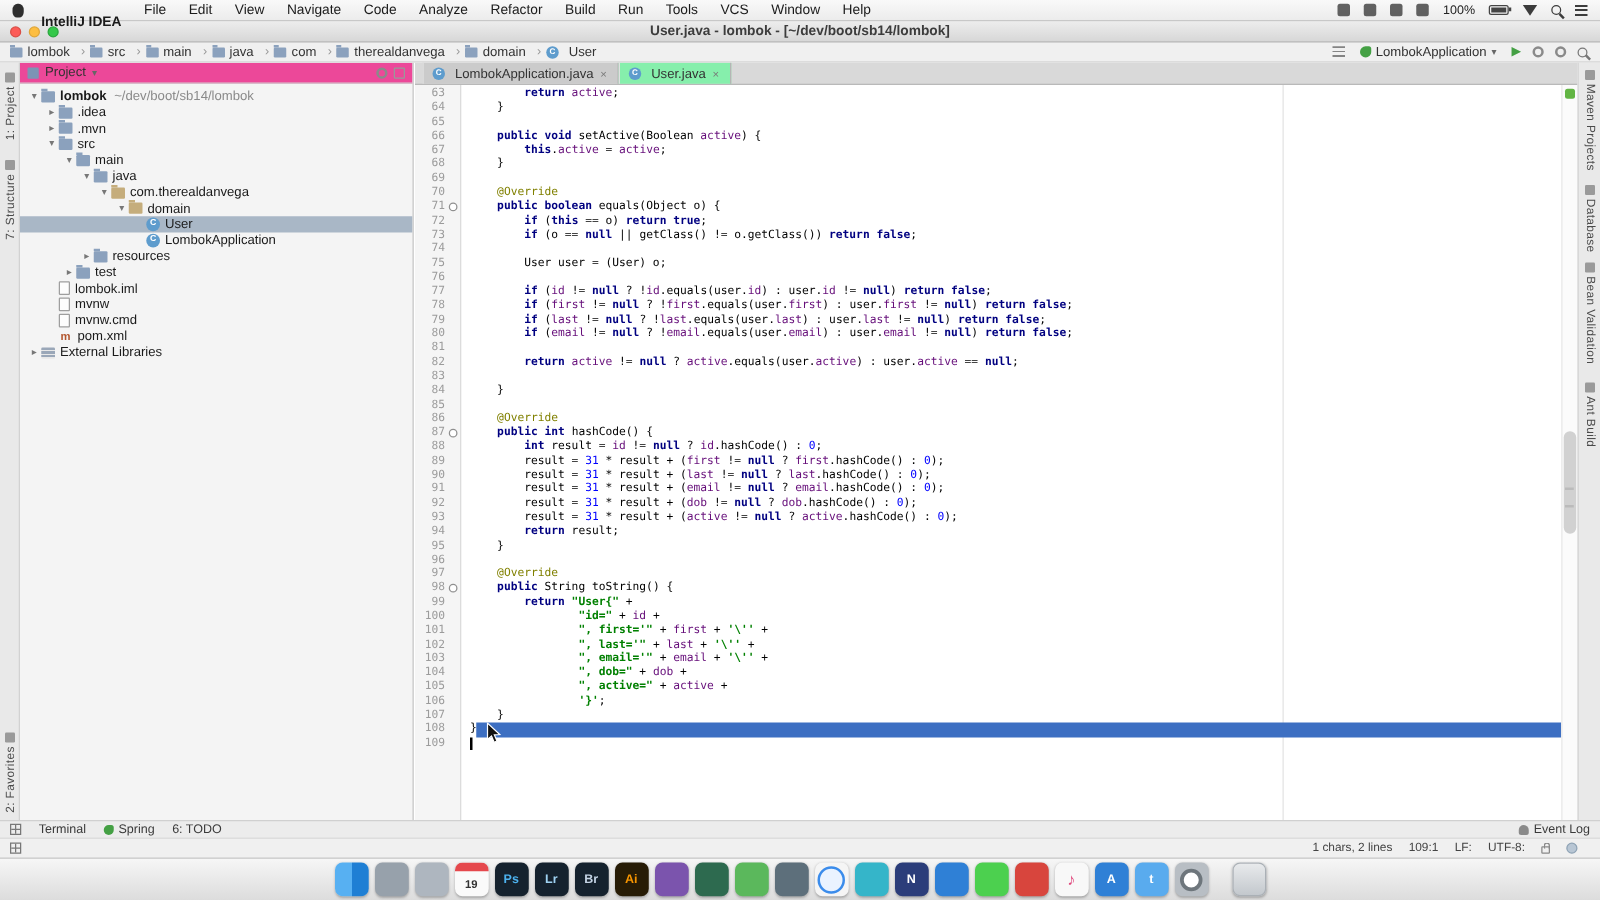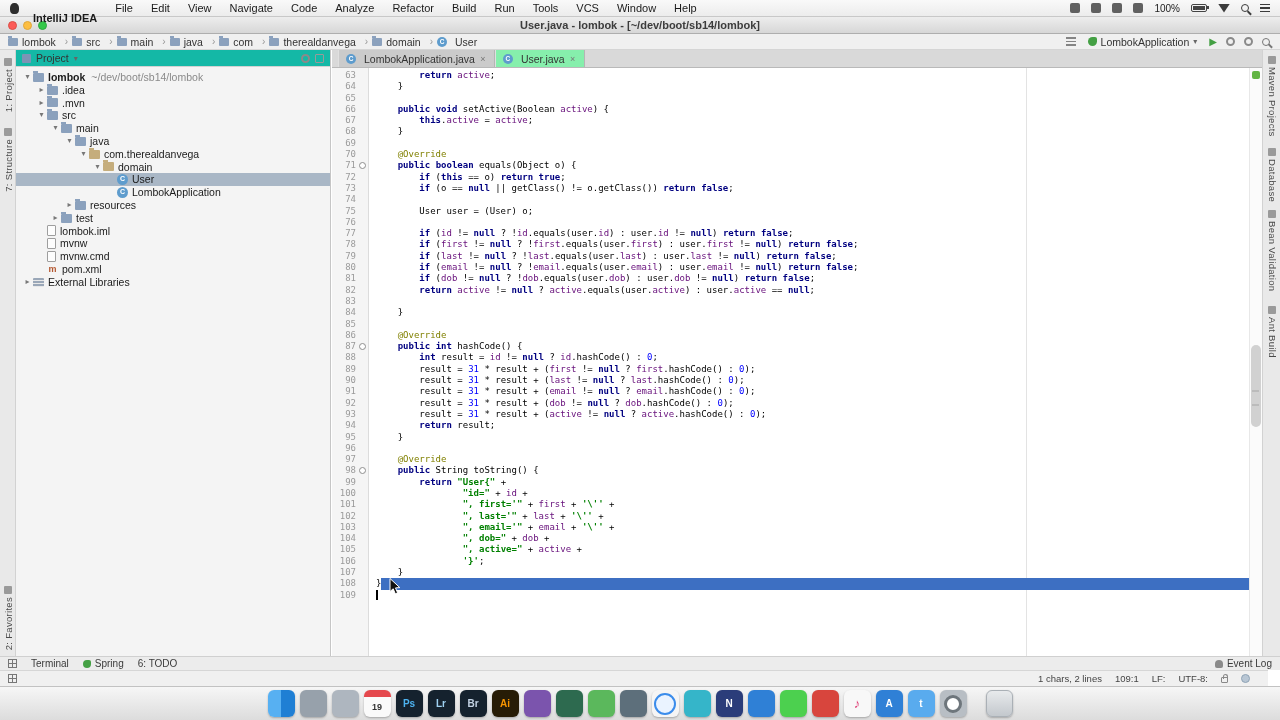--- a/index.html
+++ b/index.html
@@ -60,21 +60,21 @@
   .rightstrip{position:absolute;right:0;top:50px;width:18px;bottom:64px;background:#e9e9e9;border-left:1px solid #d2d2d2;z-index:5;}
   .tool-btn{position:absolute;left:0;width:16px;display:flex;flex-direction:column;align-items:center;gap:3px;}
   .rightstrip .tool-btn{width:18px;}
   .tool-btn.bottom{bottom:6px;}
   .tb-ico{width:8px;height:8px;background:#9a9a9a;border-radius:1px;}
   .vlab{writing-mode:vertical-rl;transform:rotate(180deg);font-size:9.5px;color:#4a4a4a;letter-spacing:.3px;}
   .vlab-r{writing-mode:vertical-rl;font-size:9.5px;color:#4a4a4a;letter-spacing:.3px;}
 
   
   .project{position:absolute;left:16px;top:50px;width:315px;bottom:64px;background:#f4f4f4;border-right:1px solid #c6c6c6;z-index:4;overflow:hidden;}
-  .phdr{height:17px;background:#14b8a6;border-bottom:1px solid #d2d2d2;display:flex;align-items:center;gap:5px;padding:0 6px;font-size:10.5px;color:#333;}
+  .phdr{height:17px;background:#ec4899;border-bottom:1px solid #d2d2d2;display:flex;align-items:center;gap:5px;padding:0 6px;font-size:10.5px;color:#333;}
   .phico{width:9px;height:9px;background:#7d94b5;border-radius:1px;flex:none;}
   .spacer{flex:1;}
   .hidebtn{width:9px;height:9px;border:1px solid #999;border-radius:1px;}
   .tree{padding-top:4px;font-size:10.5px;color:#1a1a1a;}
   .trow{display:flex;align-items:center;height:12.8px;line-height:12.8px;white-space:nowrap;}
   .trow.sel{background:var(--treesel,#a9b7c6);}
   .arrow{width:11px;display:inline-block;text-align:center;color:#777;font-size:8px;flex:none;}
   .ti{flex:none;margin-right:4px;}
   .ti-folder{width:11px;height:9px;background:#8ba1bd;border-radius:1px;position:relative;}
   .ti-folder::before{content:"";position:absolute;top:-2px;left:0;width:5px;height:2px;background:#8ba1bd;}
@@ -125,21 +125,21 @@
   .cursor{position:absolute;left:57px;top:510px;z-index:9;}
 
   
   .toolbar-bottom{position:absolute;left:0;right:0;top:656px;height:14px;background:#ececec;border-top:1px solid #d0d0d0;
     display:flex;align-items:center;font-size:10px;color:#3a3a3a;padding:0 8px;gap:14px;z-index:6;}
   .grid-ico{width:9px;height:9px;border:1px solid #777;flex:none;
     background:linear-gradient(#777,#777) 50% 0/1px 100% no-repeat,linear-gradient(#777,#777) 0 50%/100% 1px no-repeat;}
   .bb-item{display:flex;align-items:center;gap:4px;}
   .bb-right{margin-left:auto;display:flex;align-items:center;gap:4px;}
   .bell{width:8px;height:8px;background:#8a8a8a;border-radius:50% 50% 2px 2px;flex:none;}
-  .statusbar{position:absolute;left:0;right:12px;top:670px;height:16px;background:#f0f0f0;border-top:1px solid #d6d6d6;
+  .statusbar{position:absolute;left:0;right:0;top:670px;height:16px;background:#f0f0f0;border-top:1px solid #d6d6d6;
     display:flex;align-items:center;padding:0 8px;font-size:9.5px;color:#444;z-index:6;gap:16px;}
   .sb-right{margin-left:auto;display:flex;align-items:center;gap:13px;padding-right:10px;}
   .lock{width:7px;height:6px;border:1px solid #888;border-radius:1px;position:relative;margin-top:3px;flex:none;}
   .lock::before{content:"";position:absolute;top:-4px;left:1px;width:3px;height:4px;border:1px solid #888;border-bottom:none;border-radius:3px 3px 0 0;}
   .hector{width:9px;height:9px;border-radius:50%;background:#b8c6d4;border:1px solid #8fa3b5;flex:none;}
 
   
   .dock{position:absolute;left:0;right:0;top:686px;height:34px;background:linear-gradient(rgba(246,246,246,.97),rgba(219,219,219,.97));
     border-top:1px solid #c2c2c2;display:flex;align-items:center;justify-content:center;gap:5px;z-index:6;}
   .dicon{width:27px;height:27px;border-radius:6px;flex:none;display:flex;align-items:center;justify-content:center;
@@ -464,21 +464,20 @@
             <span class="ctext">        <span class="s-kw">if</span> (<span class="s-fld">last</span> != <span class="s-kw">null</span> ? !<span class="s-fld">last</span>.equals(user.<span class="s-fld">last</span>) : user.<span class="s-fld">last</span> != <span class="s-kw">null</span>) <span class="s-kw">return</span> <span class="s-kw">false</span>;</span>
           </div>
           <div class="crow">
             <span class="gnum">80</span>
             <span class="gico"></span>
             <span class="ctext">        <span class="s-kw">if</span> (<span class="s-fld">email</span> != <span class="s-kw">null</span> ? !<span class="s-fld">email</span>.equals(user.<span class="s-fld">email</span>) : user.<span class="s-fld">email</span> != <span class="s-kw">null</span>) <span class="s-kw">return</span> <span class="s-kw">false</span>;</span>
           </div>
           <div class="crow">
             <span class="gnum">81</span>
             <span class="gico"></span>
-            <span class="ctext">        <span class="s-kw">if</span> (<span class="s-fld">dob</span> != <span class="s-kw">null</span> ? !<span class="s-fld">dob</span>.equals(user.<span class="s-fld">dob</span>) : user.<span class="s-fld">dob</span> != <span class="s-kw">null</span>) <span class="s-kw">return</span> <span class="s-kw">false</span>;</span>
           </div>
           <div class="crow">
             <span class="gnum">82</span>
             <span class="gico"></span>
             <span class="ctext">        <span class="s-kw">return</span> <span class="s-fld">active</span> != <span class="s-kw">null</span> ? <span class="s-fld">active</span>.equals(user.<span class="s-fld">active</span>) : user.<span class="s-fld">active</span> == <span class="s-kw">null</span>;</span>
           </div>
           <div class="crow">
             <span class="gnum">83</span>
             <span class="gico"></span>
             <span class="ctext"></span>

